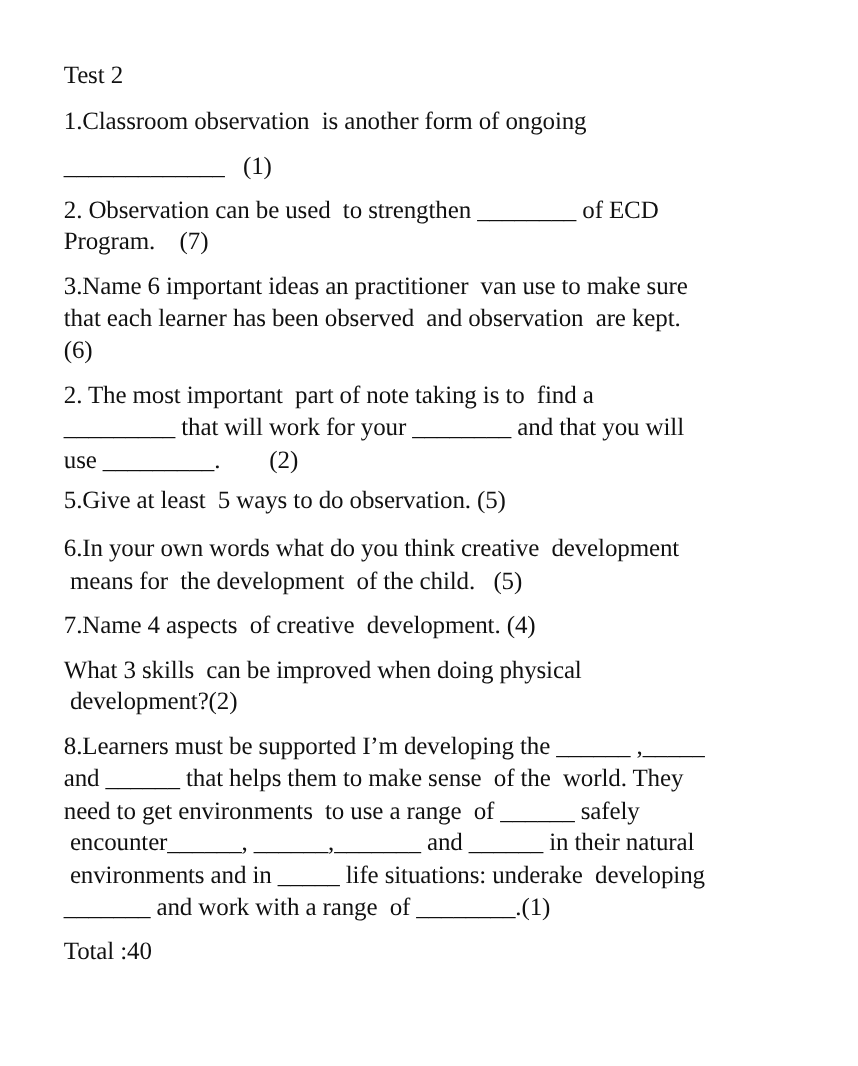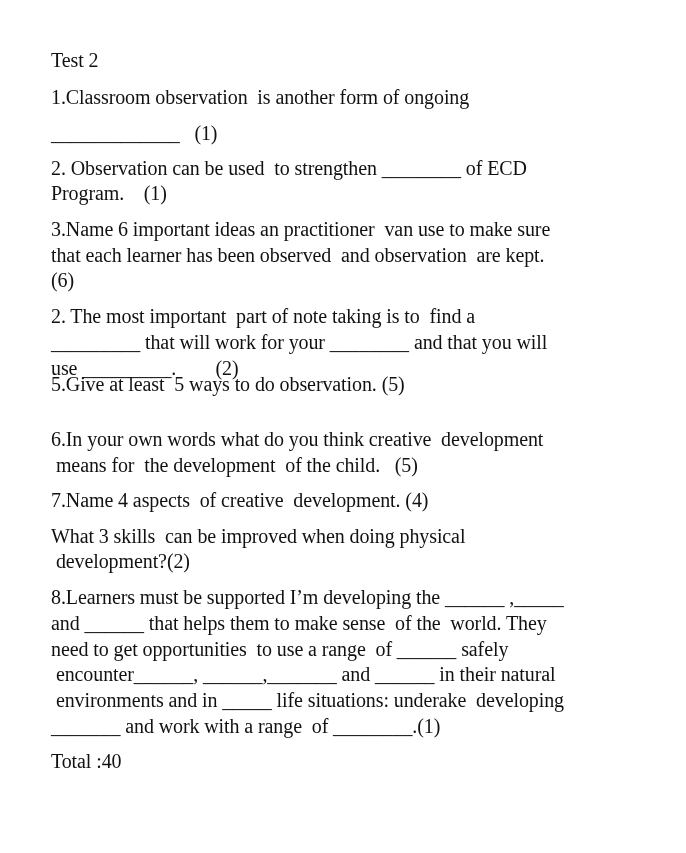--- a/index.html
+++ b/index.html
@@ -36,56 +36,56 @@
 <div class="page">
   <div class="line" style="top:48px">Test 2</div>
 
   <div>
     <div class="line" style="top:85px">1.Classroom observation  is another form of ongoing</div>
     <div class="line" style="top:121px">_____________   (1)</div>
   </div>
 
   <div>
     <div class="line" style="top:156px">2. Observation can be used  to strengthen ________ of ECD</div>
-    <div class="line" style="top:181px">Program.    (1)</div>
+    <div class="line" style="top:181px">Program.    (7)</div>
   </div>
 
   <div>
     <div class="line" style="top:217px">3.Name 6 important ideas an practitioner  van use to make sure</div>
     <div class="line" style="top:243px">that each learner has been observed  and observation  are kept.</div>
     <div class="line" style="top:268px">(6)</div>
   </div>
 
   <div>
     <div class="line" style="top:304px">2. The most important  part of note taking is to  find a</div>
     <div class="line" style="top:330px">_________ that will work for your ________ and that you will</div>
     <div class="line" style="top:356px">use _________.        (2)</div>
   </div>
 
   <div>
-    <div class="line" style="top:372px">5.Give at least  5 ways to do observation. (5)</div>
+    <div class="line" style="top:388px">5.Give at least  5 ways to do observation. (5)</div>
   </div>
 
   <div>
     <div class="line" style="top:427px">6.In your own words what do you think creative  development</div>
     <div class="line" style="top:453px"> means for  the development  of the child.   (5)</div>
   </div>
 
   <div>
     <div class="line" style="top:488px">7.Name 4 aspects  of creative  development. (4)</div>
   </div>
 
   <div>
     <div class="line" style="top:524px">What 3 skills  can be improved when doing physical</div>
     <div class="line" style="top:549px"> development?(2)</div>
   </div>
 
   <div>
     <div class="line" style="top:585px">8.Learners must be supported I’m developing the ______ ,_____</div>
     <div class="line" style="top:611px">and ______ that helps them to make sense  of the  world. They</div>
-    <div class="line" style="top:637px">need to get opportunities  to use a range  of ______ safely</div>
+    <div class="line" style="top:637px">need to get environments  to use a range  of ______ safely</div>
     <div class="line" style="top:662px"> encounter______, ______,_______ and ______ in their natural</div>
     <div class="line" style="top:688px"> environments and in _____ life situations: underake  developing</div>
     <div class="line" style="top:714px">_______ and work with a range  of ________.(1)</div>
   </div>
 
   <div class="line" style="top:749px">Total :40</div>
 </div>
 
 </body></html>

